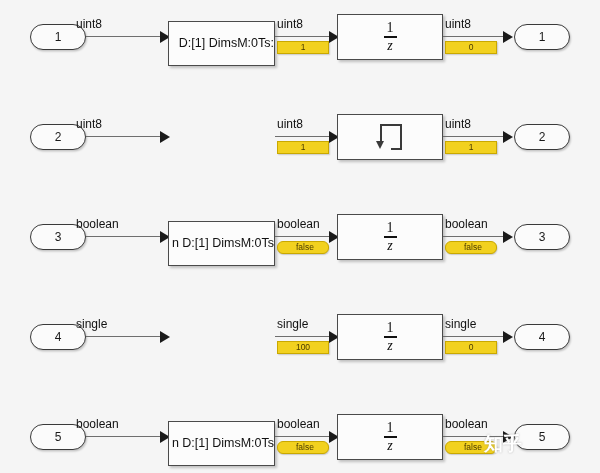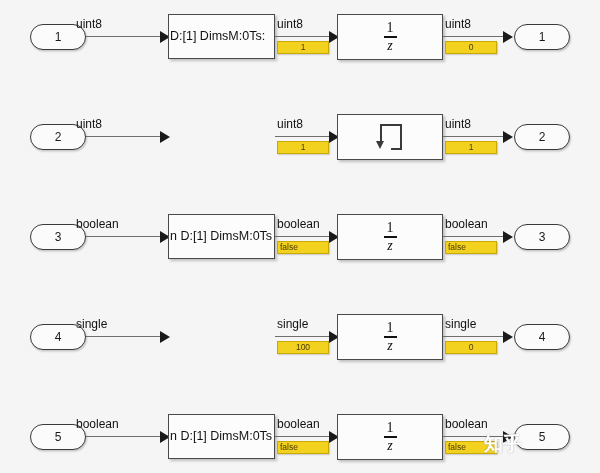--- a/index.html
+++ b/index.html
@@ -80,24 +80,24 @@
     border: 1.6px solid #4a4a4a;
     background: #fcfcfc;
     box-sizing: border-box;
     box-shadow: 1.5px 2px 2.5px rgba(0,0,0,0.22);
     display: flex;
     align-items: center;
     overflow: hidden;
   }
   .block.datatype {
     left: 168px;
-    top: 14px;
+    top: 21px;
     width: 107px;
     height: 45px;
-    justify-content: flex-start;
+    justify-content: flex-end;
   }
   .block.datatype .btext {
     font-size: 12.5px;
     color: #111;
     white-space: nowrap;
     line-height: 1;
     margin-left: 1px;
   }
   .block.unitdelay {
     left: 337px;
@@ -195,21 +195,21 @@
     border: 1px solid #c9a800;
     box-sizing: border-box;
     font-size: 8.5px;
     color: #4a3b00;
     display: flex;
     align-items: center;
     line-height: 1;
     box-shadow: 0.5px 1px 1.2px rgba(0,0,0,0.18);
   }
   .badge.center  { justify-content: center; }
-  .badge.left    { justify-content: flex-start; padding-left: 2px; }
+  .badge.left    { justify-content: flex-start; padding-left: 18px; border-radius: 6px; }
   .badge.b2 { left: 277px; top: 41px; width: 52px; }
   .badge.b3 { left: 445px; top: 41px; width: 52px; }
 
   
   #watermark {
     position: absolute;
     left: 484px;
     top: 434px;
     display: flex;
     align-items: flex-start;

